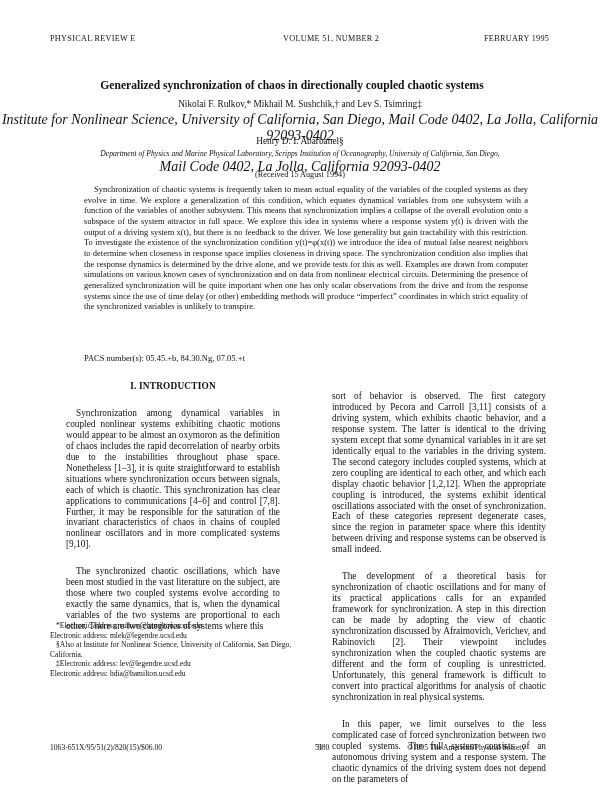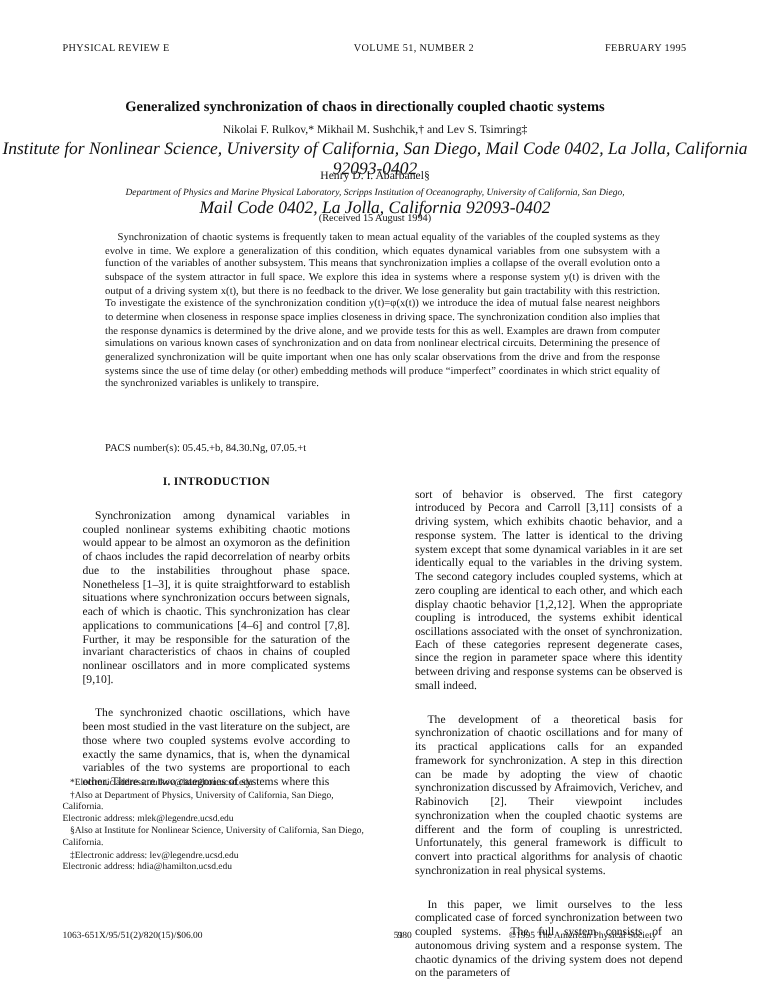--- a/index.html
+++ b/index.html
@@ -50,21 +50,20 @@
 </div>
 
 <div class="col" style="left:316px; top:375px;">
   <p style="text-indent:0;">sort of behavior is observed. The first category introduced by Pecora and Carroll [3,11] consists of a driving system, which exhibits chaotic behavior, and a response system. The latter is identical to the driving system except that some dynamical variables in it are set identically equal to the variables in the driving system. The second category includes coupled systems, which at zero coupling are identical to each other, and which each display chaotic behavior [1,2,12]. When the appropriate coupling is introduced, the systems exhibit identical oscillations associated with the onset of synchronization. Each of these categories represent degenerate cases, since the region in parameter space where this identity between driving and response systems can be observed is small indeed.</p>
   <p>The development of a theoretical basis for synchronization of chaotic oscillations and for many of its practical applications calls for an expanded framework for synchronization. A step in this direction can be made by adopting the view of chaotic synchronization discussed by Afraimovich, Verichev, and Rabinovich [2]. Their viewpoint includes synchronization when the coupled chaotic systems are different and the form of coupling is unrestricted. Unfortunately, this general framework is difficult to convert into practical algorithms for analysis of chaotic synchronization in real physical systems.</p>
   <p>In this paper, we limit ourselves to the less complicated case of forced synchronization between two coupled systems. The full system consists of an autonomous driving system and a response system. The chaotic dynamics of the driving system does not depend on the parameters of</p>
 </div>
 
 <div class="fn">
   <div>*Electronic address: rulkov@hamilton.ucsd.edu</div>
-  <div>†Also at Department of Physics, University of California, San Diego, California.</div>
   <div class="c">Electronic address: mlek@legendre.ucsd.edu</div>
   <div>§Also at Institute for Nonlinear Science, University of California, San Diego, California.</div>
   <div>‡Electronic address: lev@legendre.ucsd.edu</div>
   <div class="c">Electronic address: hdia@hamilton.ucsd.edu</div>
 </div>
 
 <div class="foot" style="left:50px;">1063-651X/95/51(2)/820(15)/$06.00</div>
 <div class="foot" style="left:286px;margin-left:29px;">51</div>
 <div class="foot" style="left:318px;">980</div>
 <div class="foot" style="left:407px;">©1995 The American Physical Society</div>

